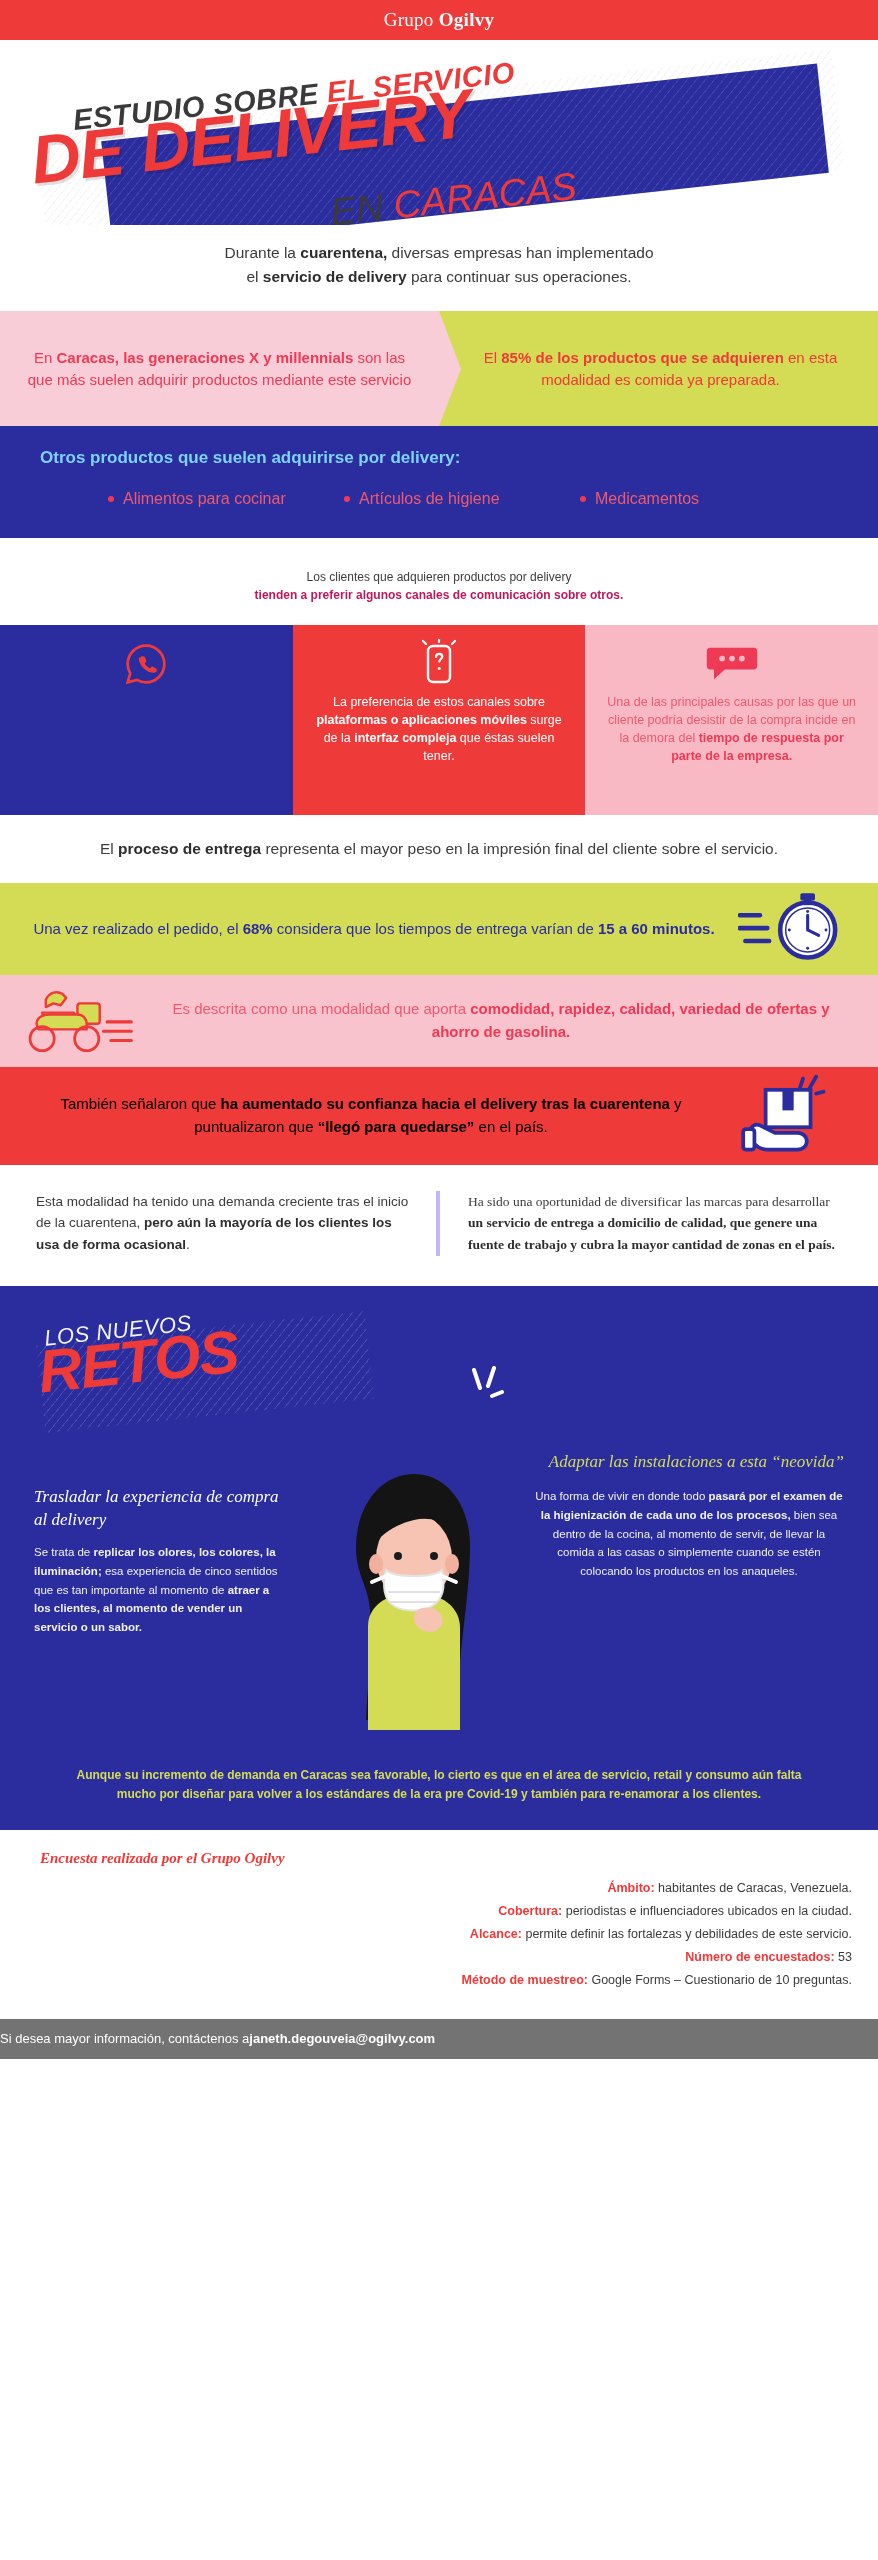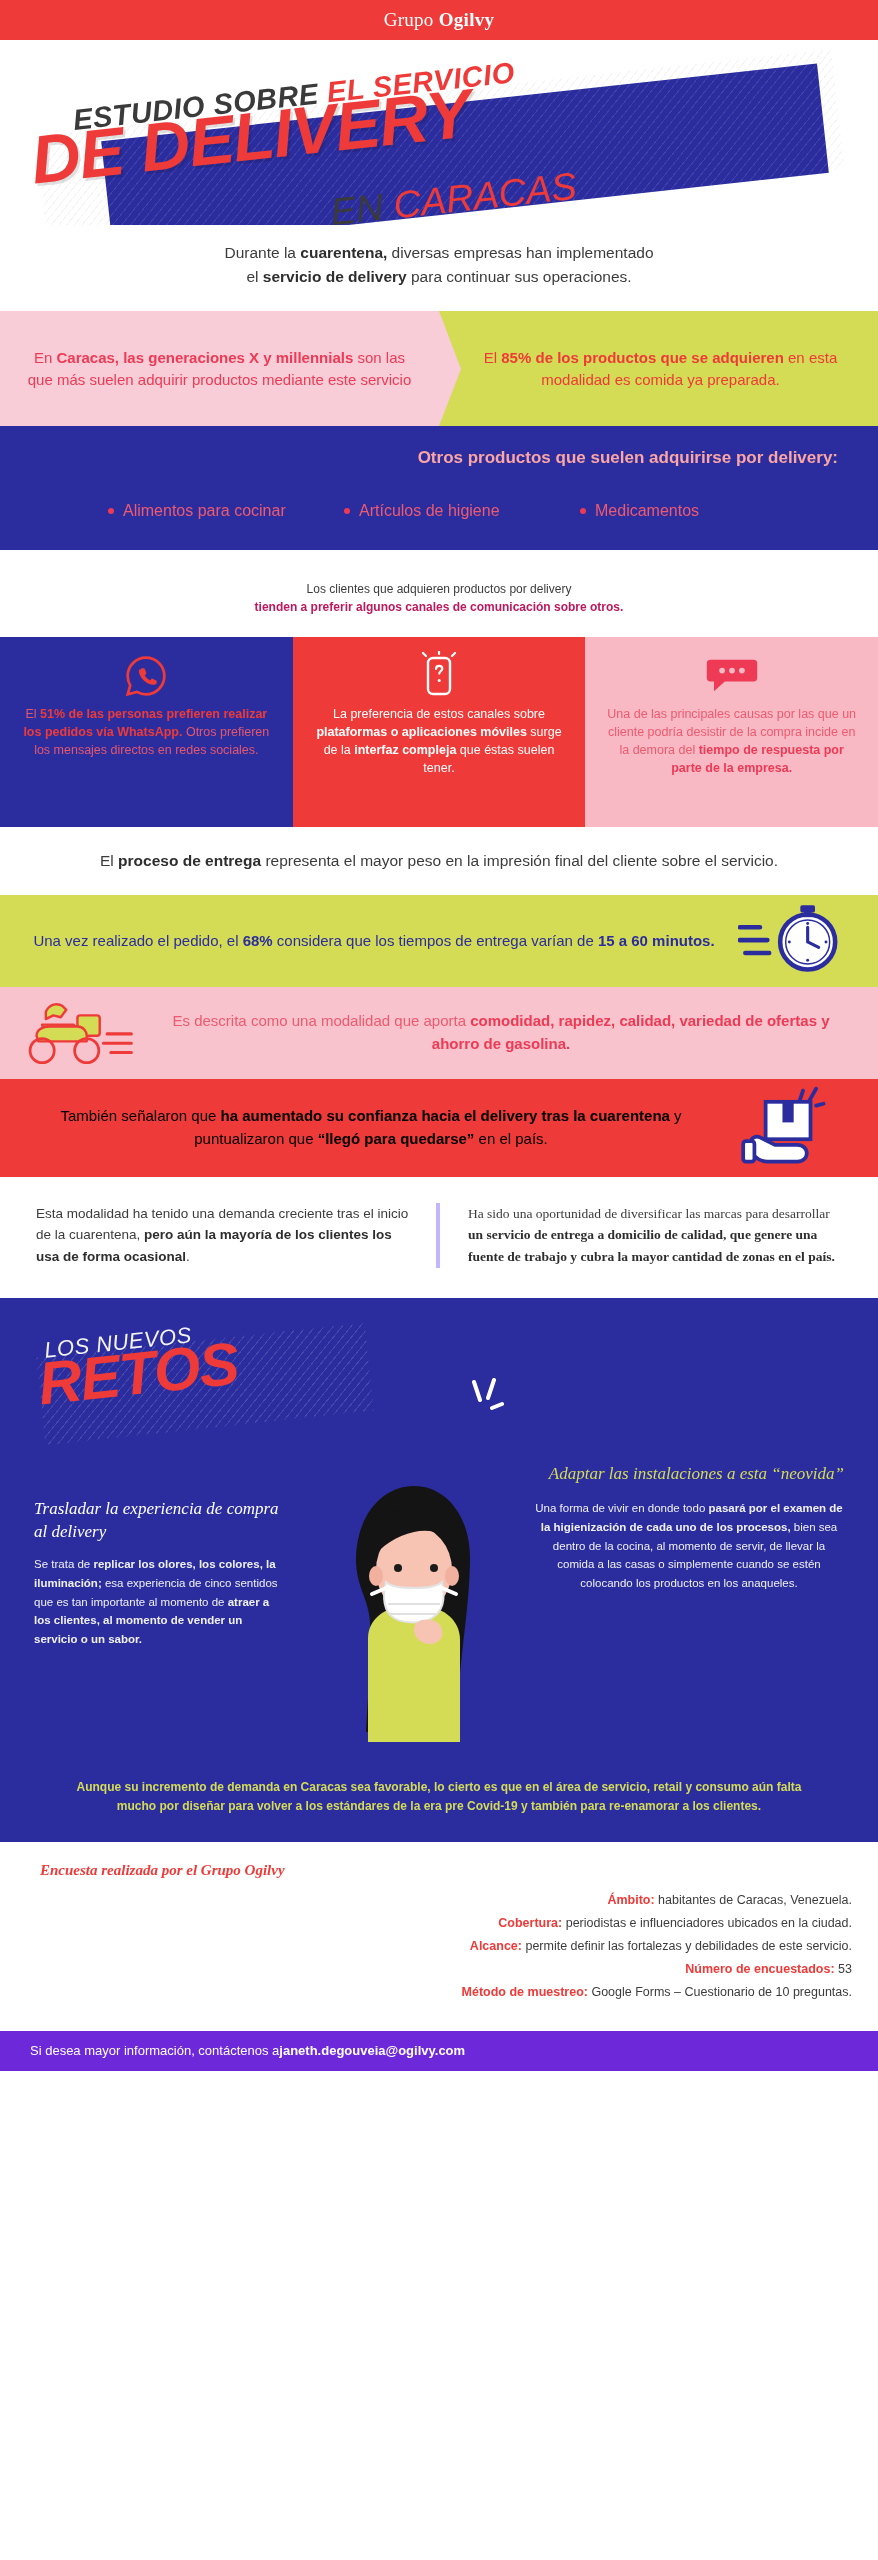--- a/index.html
+++ b/index.html
@@ -80,22 +80,22 @@
     border-left:22px solid #f8cdd7; z-index:2;
   }
   .split p { text-align:center; font-size:15px; line-height:1.45; }
   .split .pink p { color:#ee3a55; padding:0 24px; }
   .split .green p { color:#ee3a38; padding:0 30px 0 34px; }
   .split p b { font-weight:bold; }
 
   
   .blueblock { background:#2b2d9e; padding:22px 40px 28px; }
   .blueblock h3 {
-    text-align:right; color:#fca5a5; font-size:17px; font-weight:bold;
-    margin-bottom:32px;
+    text-align:left; color:#7dd3fc; font-size:17px; font-weight:bold;
+    margin-bottom:20px;
   }
   .bullets { display:flex; justify-content:center; gap:46px; }
   .bullet { display:flex; align-items:flex-start; gap:9px; width:190px; }
   .dot {
     width:6px; height:6px; border-radius:50%; background:#ee3a55;
     margin-top:8px; flex:0 0 6px;
   }
   .bullet span.lbl { color:#ee5a70; font-size:16px; line-height:1.35; }
 
   .midtext {
@@ -191,22 +191,22 @@
 
   
   .credit {
     padding:20px 0 4px 40px;
     font-family:"Liberation Serif", serif; font-style:italic; font-weight:bold;
     color:#ee3a38; font-size:15px;
   }
   .specs { padding:6px 26px 26px 0; text-align:right; font-size:12.5px; line-height:1.85; color:#3c3c3c; }
   .specs b { color:#ee3a38; font-weight:bold; }
   .contact {
-    background:#6d28d9; color:#fff; height:40px;
-    display:flex; align-items:center; padding-left:30px; font-size:13px;
+    background:#737373; color:#fff; height:40px;
+    display:flex; align-items:center; font-size:13px;
   }
   .contact b { font-weight:bold; }
 </style>
 </head>
 <body>
 
 <div class="page">
 
   <div class="topbar">
     <div class="brand"><span>Grupo </span><b>Ogilvy</b></div>
@@ -259,21 +259,20 @@
 
   <div class="cols3">
 
     <div class="col c1">
       <div class="ic">
         <svg width="44" height="44" viewBox="0 0 48 48">
           <path d="M24 4C13 4 4 13 4 24c0 3.7 1 7.2 2.8 10.2L4 44l10.1-2.7C17 42.9 20.4 44 24 44c11 0 20-9 20-20S35 4 24 4z" fill="none" stroke="#ee3a38" stroke-width="3"></path>
           <path d="M18 17c.6-1.3 1.2-1.4 1.9-1.4h1.5c.5 0 1 .1 1.4 1.1l1.5 3.6c.2.5.1.9-.2 1.3l-1 1.2c-.3.4-.4.8-.1 1.3.8 1.4 2.6 3.3 4.6 4.3.6.3 1 .2 1.3-.1l1.1-1.2c.4-.4.8-.4 1.3-.2l3.4 1.6c.8.4 1 .8 1 1.3v1.5c0 .8-.4 1.7-1.9 2.1-3.8 1-9.5-1.8-12.8-5.1-3.2-3.2-5.5-8.2-4.5-11.3z" fill="#ee3a38"></path>
         </svg>
       </div>
-      <p><span>El </span><b>51% de las personas prefieren realizar los pedidos vía WhatsApp.</b><span> Otros prefieren los mensajes directos en redes sociales.</span></p>
     </div>
 
     <div class="col c2">
       <div class="ic">
         <svg width="36" height="50" viewBox="0 0 36 50">
           <rect x="7" y="7" width="22" height="36" rx="5" fill="none" stroke="#fff" stroke-width="2.4"></rect>
           <path d="M15 18c0-2 1.4-3.2 3.2-3.2 1.8 0 3.1 1.1 3.1 2.8 0 2.4-3 2.4-3 5" fill="none" stroke="#fff" stroke-width="2.2" stroke-linecap="round"></path>
           <circle cx="18.2" cy="29.5" r="1.5" fill="#fff"></circle>
           <path d="M5 5 L2 2 M18 3 L18 0 M31 5 L34 2" stroke="#fff" stroke-width="2.2" stroke-linecap="round"></path>
         </svg>

